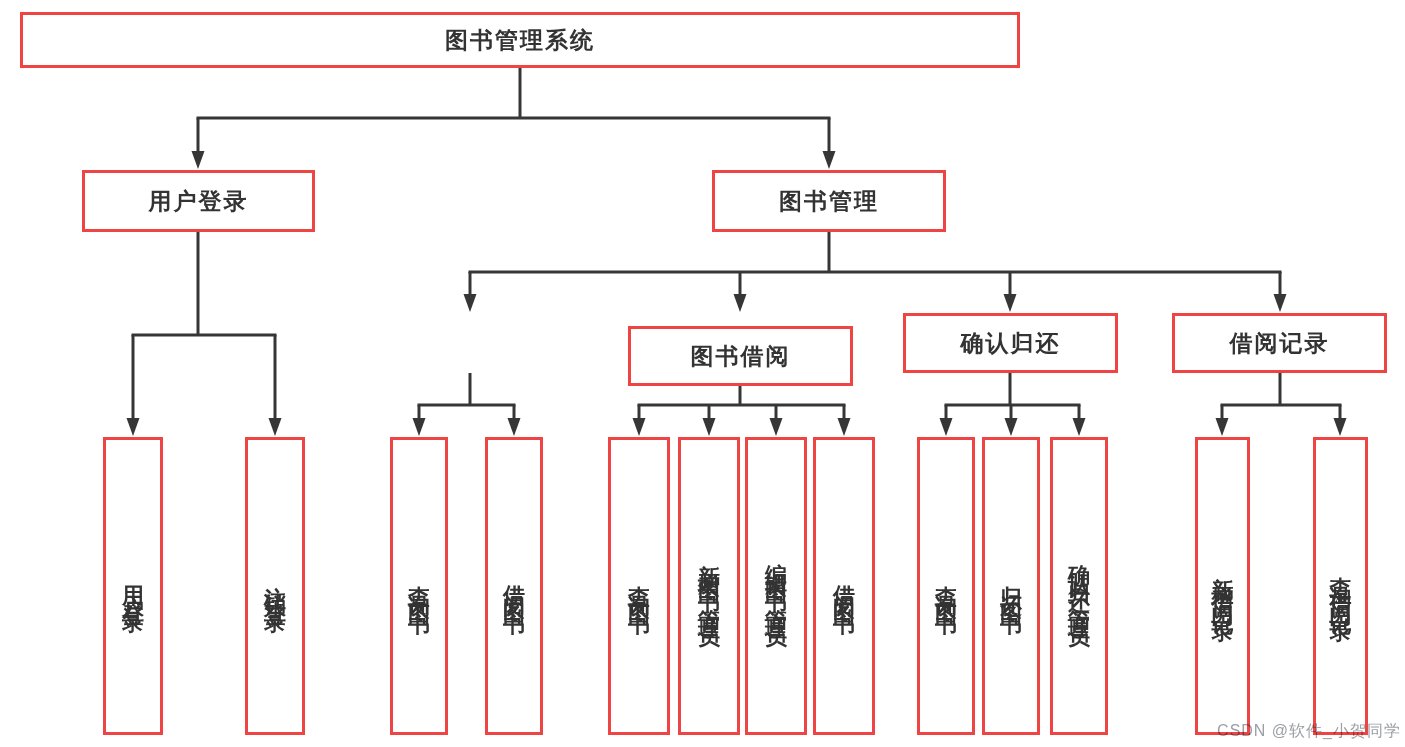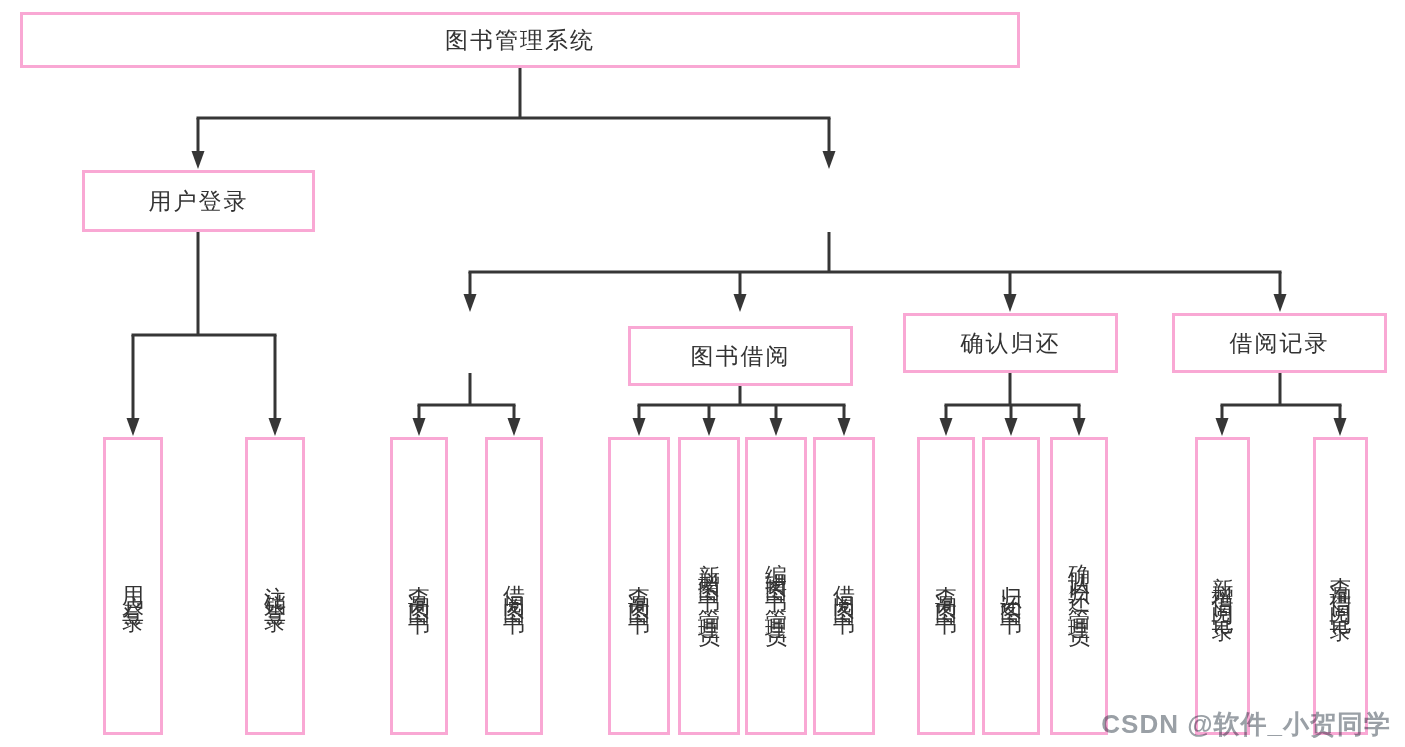--- a/index.html
+++ b/index.html
@@ -8,55 +8,55 @@
     width:1405px;height:747px;
     background:#ffffff;
     font-family:"Liberation Sans","DejaVu Sans",sans-serif;
     color:#333333;
     overflow:hidden;
   }
   .node{
     position:absolute;
     box-sizing:border-box;
     background:#ffffff;
-    border:3px solid #f9a8d4;
+    border:3px solid #ef4444;
     display:flex;
     align-items:center;
     justify-content:center;
     font-size:23px;
     letter-spacing:2px;
     color:#333333;
     white-space:nowrap;
     z-index:2;
+    font-weight:bold;
   }
   .node.v{
     writing-mode:vertical-rl;
     font-size:22px;
     letter-spacing:9px;
     white-space:normal;
   }
   #connectors{
     position:absolute;
     left:0;top:0;
     z-index:1;
     pointer-events:none;
   }
   #connectors line{stroke:#363636;stroke-width:3;}
   #connectors polygon{fill:#363636;}
   .watermark{
     position:absolute;
-    right:14px;
+    right:4px;
     bottom:5px;
-    font-size:26px;
+    font-size:16px;
     letter-spacing:1px;
     color:#9aa0a6;
     mix-blend-mode:multiply;
     z-index:3;
     white-space:nowrap;
-    font-weight:bold;
   }
 </style>
 </head>
 <body>
 
 <div class="stage">
 
   <svg id="connectors" width="1405" height="747">
       <line x1="520" y1="68" x2="520" y2="118" stroke="#363636"></line>
       <line x1="196.5" y1="118" x2="830.5" y2="118" stroke="#363636"></line>
@@ -108,20 +108,21 @@
       <line x1="1220.5" y1="405" x2="1341.5" y2="405" stroke="#363636"></line>
       <line x1="1222" y1="405" x2="1222" y2="425" stroke="#363636"></line>
       <polygon points="1215.5,418 1228.5,418 1222,436" fill="#363636"></polygon>
       <line x1="1340" y1="405" x2="1340" y2="425" stroke="#363636"></line>
       <polygon points="1333.5,418 1346.5,418 1340,436" fill="#363636"></polygon>
     </svg>
 
   <div class="node" style="left:20px;top:12px;width:1000px;height:56px">图书管理系统</div>
 
   <div class="node" style="left:82px;top:170px;width:233px;height:62px">用户登录</div>
+  <div class="node" style="left:712px;top:170px;width:234px;height:62px">图书管理</div>
 
   <div class="node" style="left:628px;top:326px;width:225px;height:60px">图书借阅</div>
   <div class="node" style="left:903px;top:313px;width:215px;height:60px">确认归还</div>
   <div class="node" style="left:1172px;top:313px;width:215px;height:60px">借阅记录</div>
 
   <div class="node v" style="left:103px;top:437px;width:60px;height:298px">用户登录</div>
   <div class="node v" style="left:245px;top:437px;width:60px;height:298px">注销登录</div>
 
   <div class="node v" style="left:390px;top:437px;width:58px;height:298px">查询图书</div>
   <div class="node v" style="left:485px;top:437px;width:58px;height:298px">借阅图书</div>

